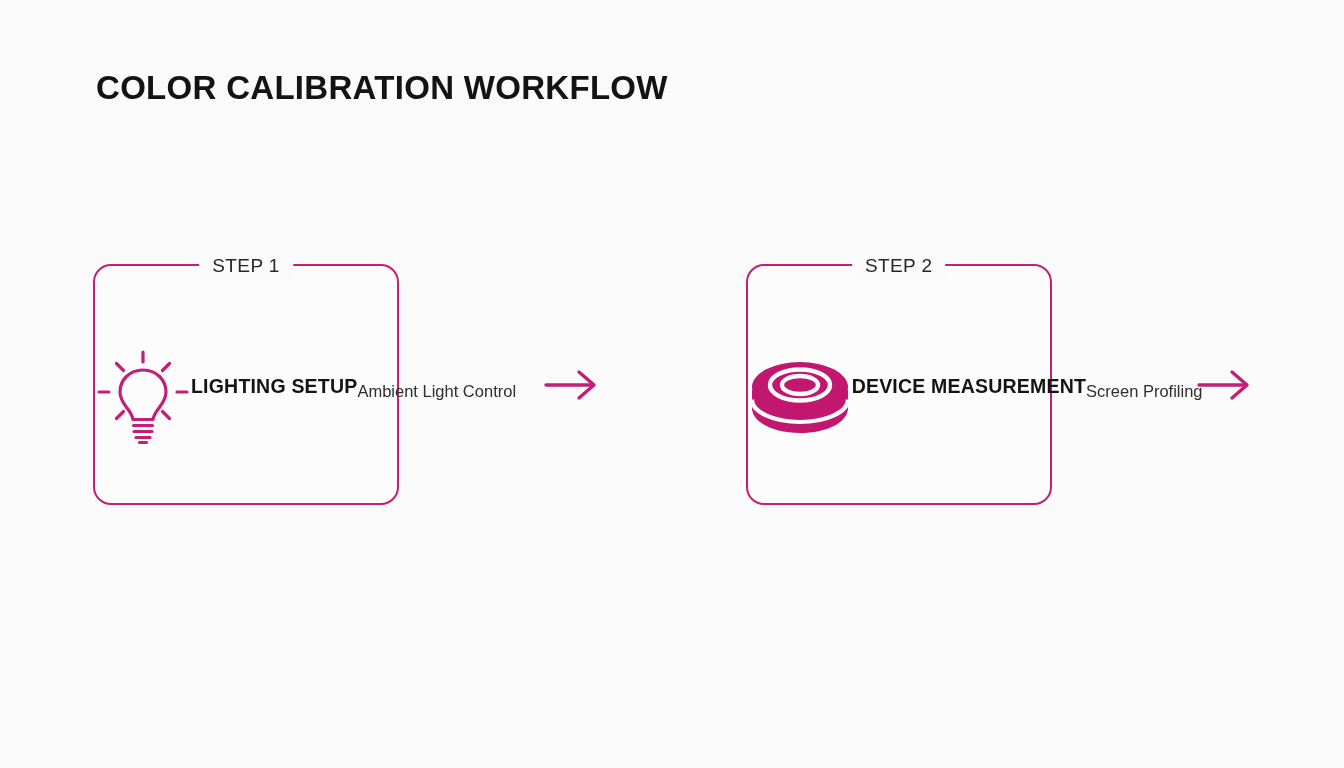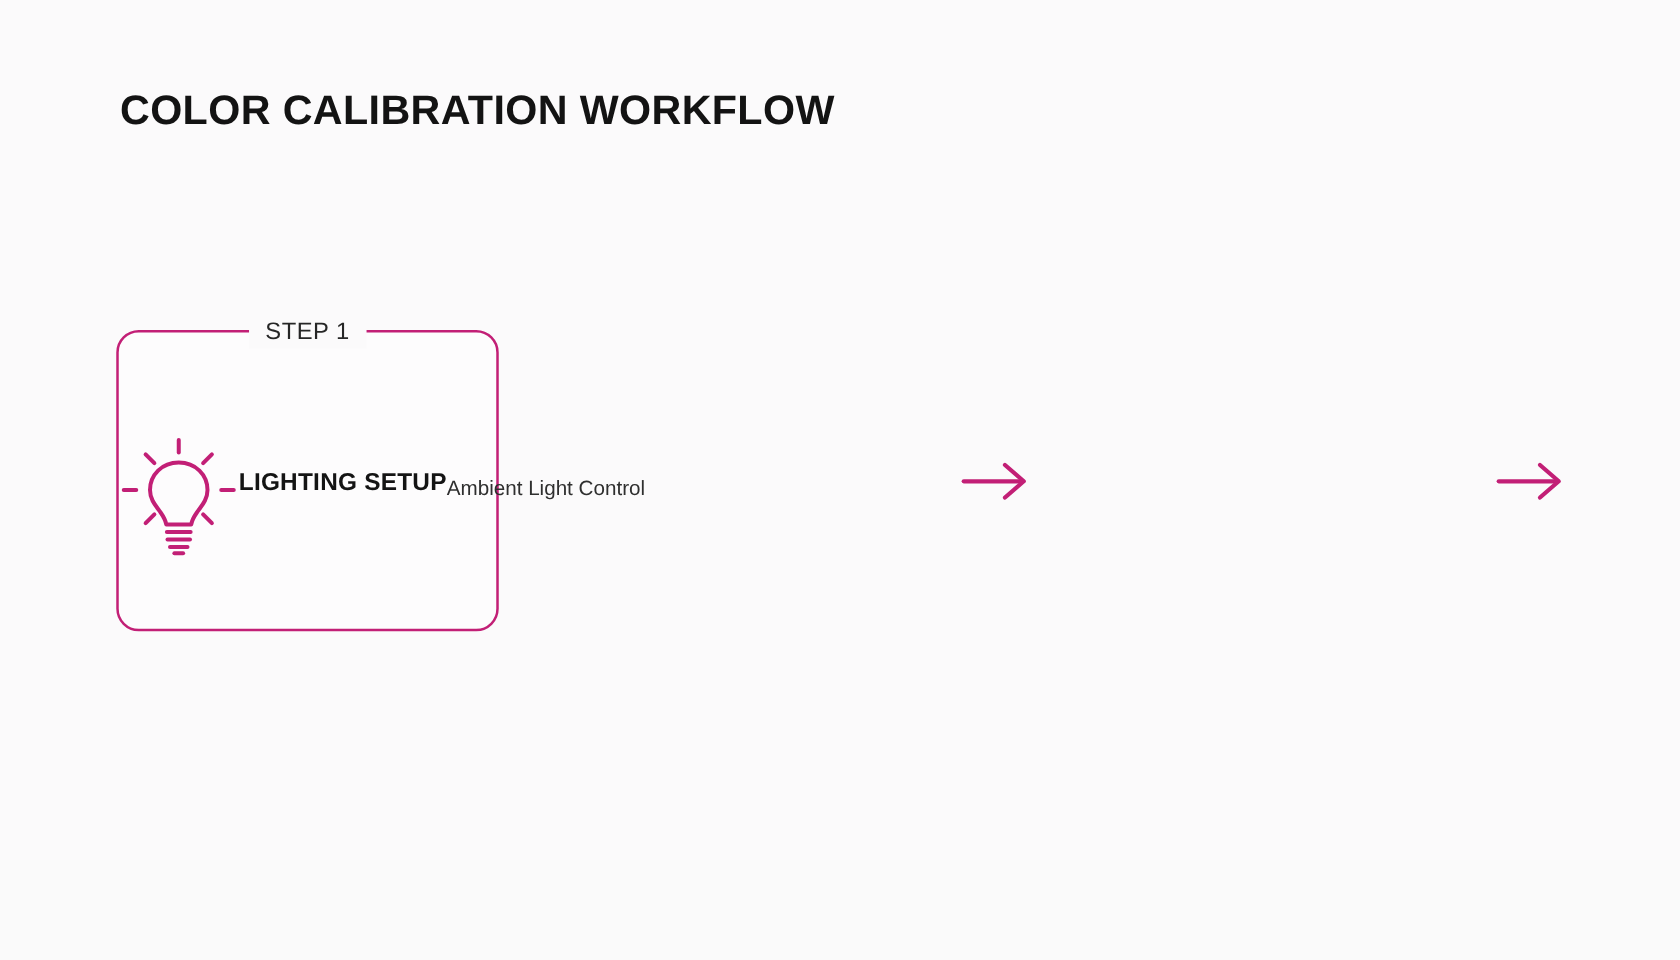--- a/index.html
+++ b/index.html
@@ -164,20 +164,41 @@
       </div>
     </div>
 
     <div class="arrow">
       <svg width="58" height="34" viewBox="0 0 58 34" fill="none" stroke="#c21f76" stroke-width="3.4" stroke-linecap="round" stroke-linejoin="round">
         <line x1="3" y1="17" x2="50" y2="17"></line>
         <polyline points="36,4 51,17 36,30"></polyline>
       </svg>
     </div>
 
+    <div class="step-card">
+      <div class="step-label">STEP 2</div>
+      <div class="card-body">
+        <div class="icon-wrap">
+          <svg width="104" height="88" viewBox="0 0 104 88" fill="none">
+
+            <path d="M4 36 L4 54 C4 68.5 25.5 79 52 79 C78.5 79 100 68.5 100 54 L100 36 Z" fill="#c2176f"></path>
+
+            <path d="M4 45.5 C4 58 25.5 68 52 68 C78.5 68 100 58 100 45.5" stroke="#fdfcfd" stroke-width="4.2" fill="none"></path>
+
+            <ellipse cx="52" cy="33" rx="48" ry="25" fill="#c2176f"></ellipse>
+
+            <ellipse cx="52" cy="31" rx="30" ry="15.5" stroke="#fdfcfd" stroke-width="4.4" fill="none"></ellipse>
+            <ellipse cx="52" cy="31" rx="18" ry="9" stroke="#fdfcfd" stroke-width="4.4" fill="none"></ellipse>
+            <ellipse cx="52" cy="31" rx="7.5" ry="4" fill="#c2176f"></ellipse>
+          </svg>
+        </div>
+        <div class="card-title">DEVICE MEASUREMENT</div>
+        <div class="card-sub">Screen Profiling</div>
+      </div>
+    </div>
 
     <div class="arrow">
       <svg width="58" height="34" viewBox="0 0 58 34" fill="none" stroke="#c21f76" stroke-width="3.4" stroke-linecap="round" stroke-linejoin="round">
         <line x1="3" y1="17" x2="50" y2="17"></line>
         <polyline points="36,4 51,17 36,30"></polyline>
       </svg>
     </div>
 
 
   </div>

